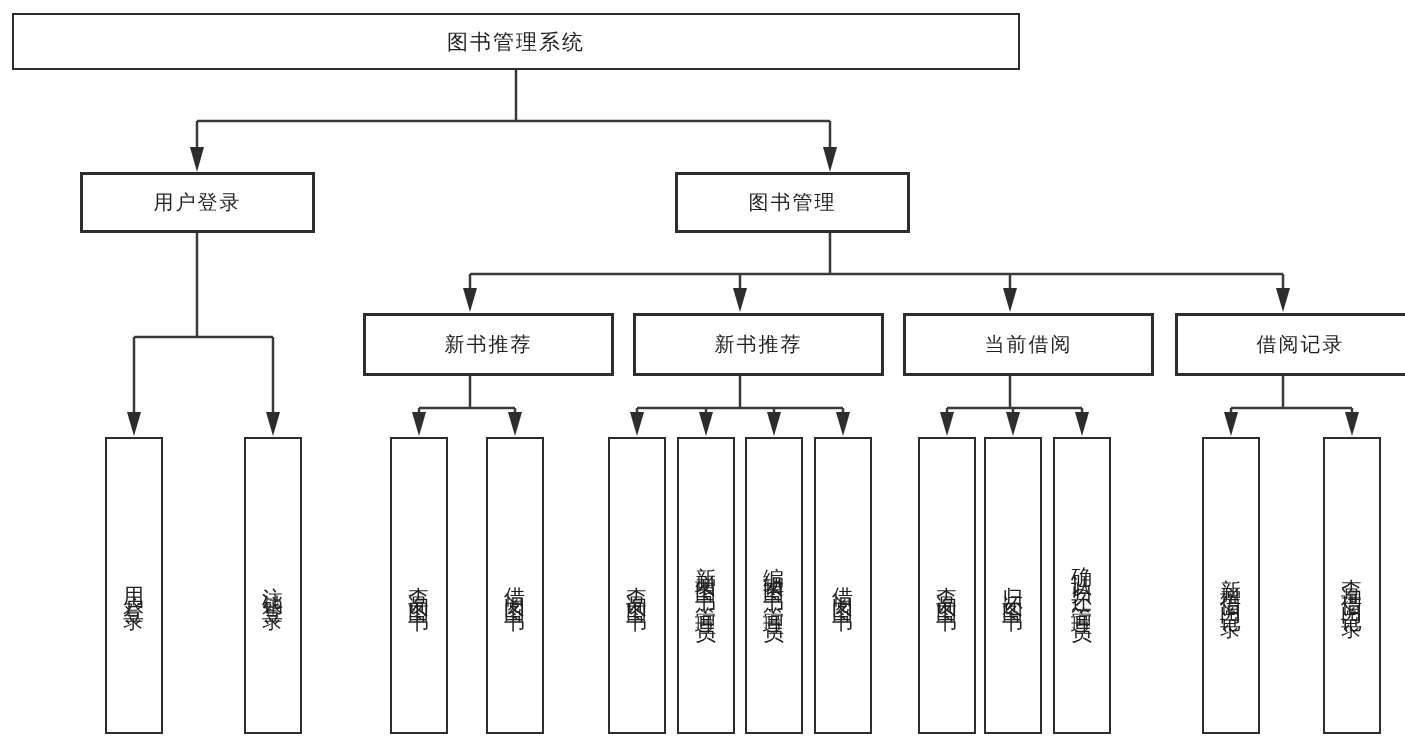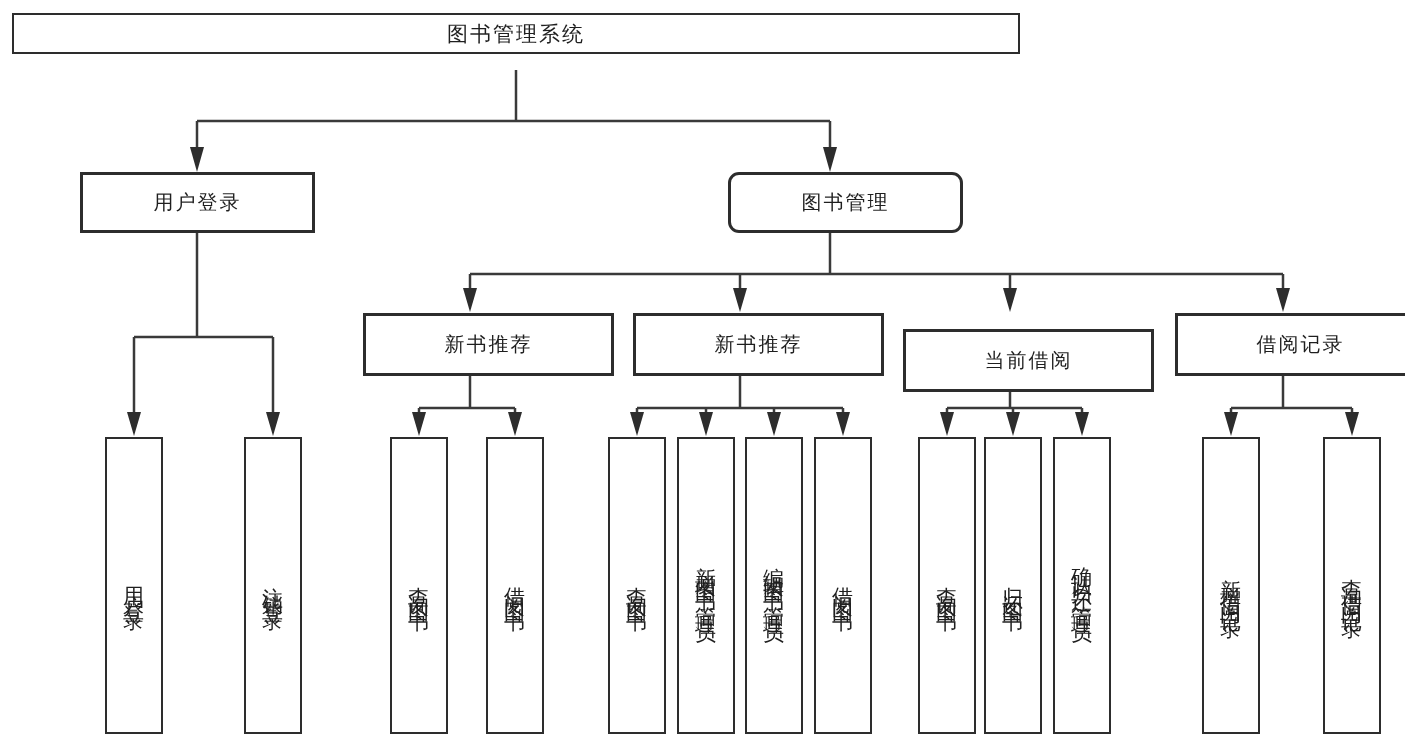--- a/index.html
+++ b/index.html
@@ -15,39 +15,39 @@
   .node {
     position: absolute;
     background: #ffffff;
     display: flex;
     align-items: center;
     justify-content: center;
     box-sizing: border-box;
     color: #1f1f1f;
   }
   .root-box {
-    left: 12px; top: 13px; width: 1008px; height: 41px;
+    left: 12px; top: 13px; width: 1008px; height: 57px;
     border: 2px solid #2d2d2d;
     font-size: 21px; letter-spacing: 2px;
   }
   .l2-box {
     top: 172px; width: 235px; height: 61px;
     border: 3px solid #2d2d2d;
     font-size: 20px; letter-spacing: 2px;
   }
   .l2-a { left: 80px; }
-  .l2-b { left: 728px; border-radius: 11px; }
+  .l2-b { left: 675px; }
   .l3-box {
     top: 313px; width: 251px; height: 63px;
     border: 3px solid #2d2d2d;
     font-size: 20px; letter-spacing: 2px;
   }
   .l3-a { left: 363px; }
   .l3-b { left: 633px; }
-  .l3-c { left: 903px; margin-top: 16px; }
+  .l3-c { left: 903px; }
   .l3-d { left: 1175px; }
   .leaf {
     top: 437px; width: 58px; height: 297px;
     border: 2.5px solid #2d2d2d;
   }
   .vtext {
     writing-mode: vertical-rl;
     text-orientation: mixed;
     font-size: 21px;
     letter-spacing: 8px;

